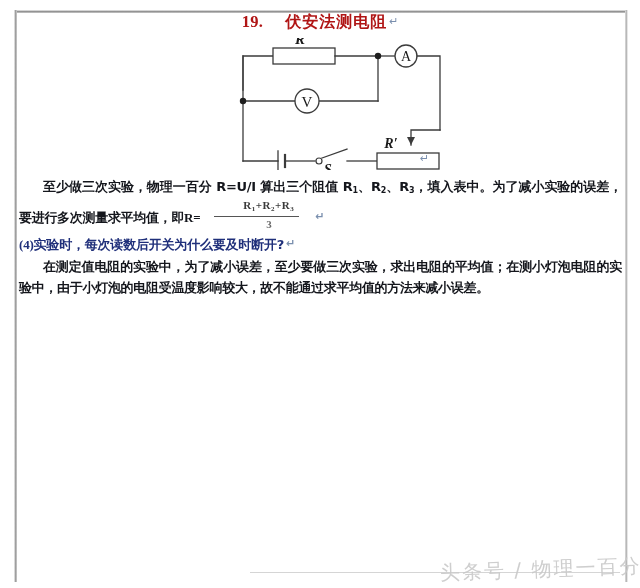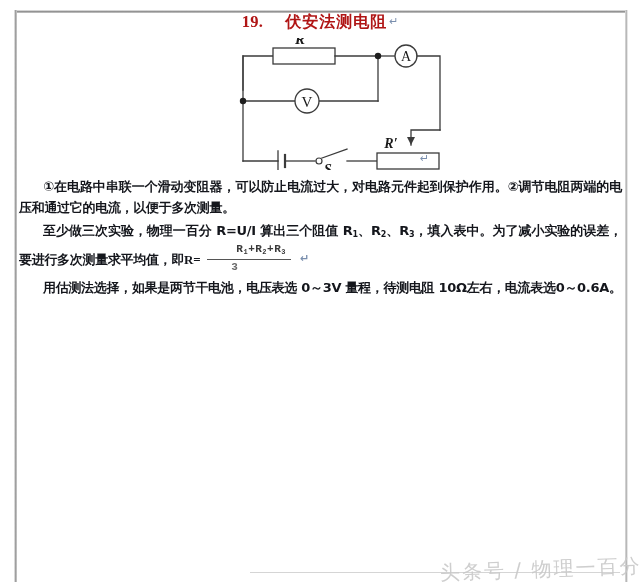--- a/index.html
+++ b/index.html
@@ -127,24 +127,24 @@
   }
   sub {
     font-size: 8px;
     vertical-align: -2px;
   }
 
   
   .frac {
     display: inline-block;
     vertical-align: -8px;
-    text-align: left;
-    font-family: Liberation Mono, monospace;
-    font-weight: bold;
-    margin: 0 7px;
+    text-align: center;
+    font-family: Liberation Serif, serif;
+    font-weight: bold;
+    margin: 0 14px;
     position: relative;
     top: -2px;
   }
   .frac .num {
     display: block;
     font-size: 11px;
     color: #3a3a3a;
     padding: 0 5px;
     line-height: 12px;
     letter-spacing: 0.5px;
@@ -249,30 +249,30 @@
       <text x="211" y="23" font-family="Liberation Serif, serif" font-size="14" fill="#1a1a1a" text-anchor="middle">A</text>
       <text x="112" y="69" font-family="Liberation Serif, serif" font-size="15" fill="#1a1a1a" text-anchor="middle">V</text>
       <text x="196" y="110" font-family="Liberation Serif, serif" font-size="14" font-style="italic" font-weight="bold" fill="#1a1a1a" text-anchor="middle">R′</text>
       <text x="133" y="136" font-family="Liberation Serif, serif" font-size="14" font-style="italic" font-weight="bold" fill="#1a1a1a" text-anchor="middle">S</text>
     </svg>
   </div>
   <span class="circuit-pilcrow">↵</span>
 
   <div id="content">
 
-    <p class="ans indent">①在电路中串联一个滑动变阻器，可以防止电流过大，对电路元件起到保护作用。②调节电阻两端的电压和通过它的电流，以便于多次测量。</p>
 
     <p class="ans indent"><span>至少做三次实验，物理一百分 R=U/I 算出三个阻值 R</span><sub>1</sub><span>、R</span><sub>2</sub><span>、R</span><sub>3</sub><span>，填入表中。为了减小实验的误差，要进行多次测量求平均值，即</span><span class="lat">R=</span><span class="frac">
           <span class="num"><span>R</span><sub>1</sub><span>+</span><span>R</span><sub>2</sub><span>+</span><span>R</span><sub>3</sub></span>
           <span class="bar"></span>
           <span class="den">3</span>
         </span><span class="pilcrow">↵</span></p>
 
-    <p class="ans indent">用估测法选择，如果是两节干电池，电压表选 0～3V 量程，待测电阻 10Ω左右，电流表选0～0.6A。</p>
-
-
+
+    <p class="qheading"><span class="qnum">(4)</span><span>实验时，每次读数后开关为什么要及时断开?</span><span class="pilcrow">↵</span></p>
+
+    <p class="ans indent">在测定值电阻的实验中，为了减小误差，至少要做三次实验，求出电阻的平均值；在测小灯泡电阻的实验中，由于小灯泡的电阻受温度影响较大，故不能通过求平均值的方法来减小误差。</p>
 
   </div>
 
   <div id="watermark-rule"></div>
   <div id="watermark">头条号 / 物理一百分</div>
 
 </div>
 
 </body></html>

